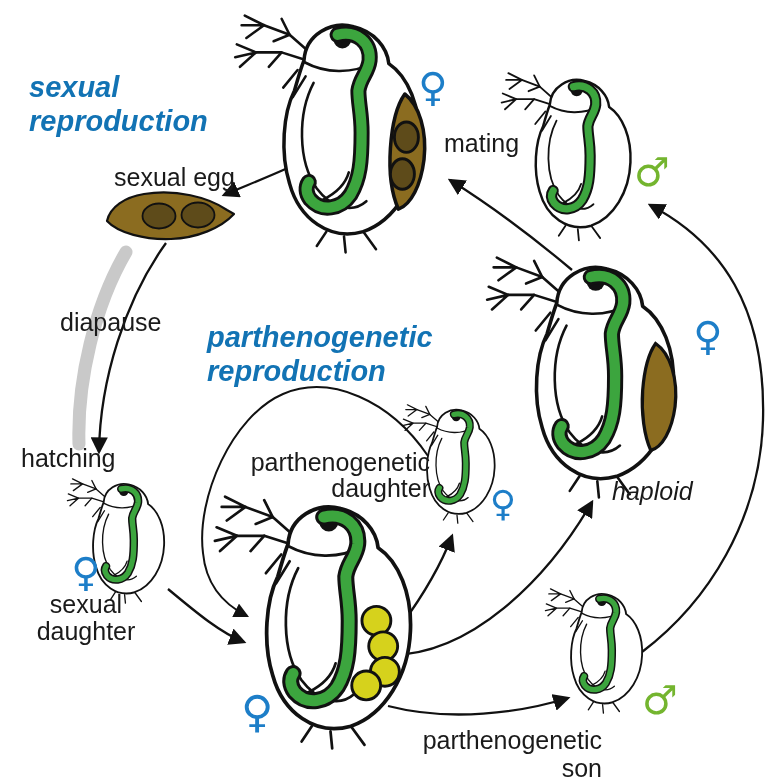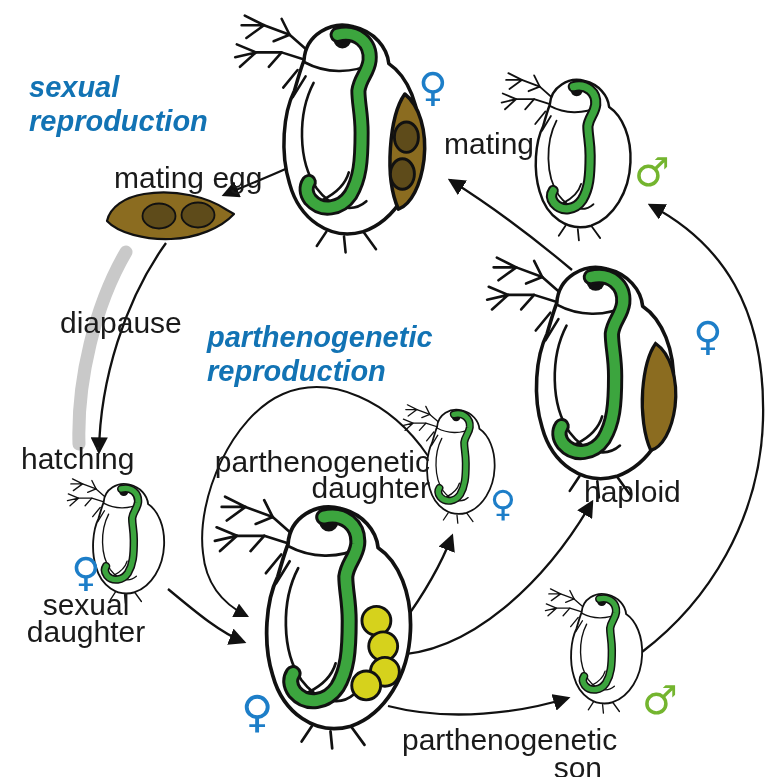--- a/index.html
+++ b/index.html
@@ -20,21 +20,21 @@
   .eye{fill:var(--ink,#111);}
   .ephippium{fill:var(--ephippium-brown,#8b6c20);stroke:var(--ink,#111);stroke-width:2.2;stroke-linejoin:round;}
   .egg-dark{fill:var(--egg-dark-brown,#5e4b1a);stroke:var(--ink,#111);stroke-width:1.8;}
   .egg-yellow{fill:var(--yolk-yellow,#d6d21c);stroke:var(--ink,#111);stroke-width:1.7;}
   .brood{fill:var(--ephippium-brown,#8b6c20);stroke:var(--ink,#111);stroke-width:2;}
   .arrow{stroke:var(--ink,#111);stroke-width:2.3;fill:none;}
   .cycle-line{stroke:var(--ink,#111);stroke-width:2;fill:none;}
   .gray-band{stroke:var(--diapause-gray,#c9c9c9);stroke-width:13;fill:none;stroke-linecap:round;}
 
   
-  .lbl{position:absolute;color:var(--text-black,#1a1a1a);font-size:30px;line-height:27px;white-space:nowrap;}
+  .lbl{position:absolute;color:var(--text-black,#1a1a1a);font-size:25px;line-height:27px;white-space:nowrap;}
   .heading{position:absolute;color:var(--heading-blue,#1273b4);font-size:29px;line-height:34px;
            font-weight:bold;font-style:italic;white-space:nowrap;}
   .sym{position:absolute;font-family:"DejaVu Sans", sans-serif;font-weight:bold;
        transform:translate(-50%,-50%);line-height:1;}
   .sym.f{color:var(--female-blue,#1d7ec8);}
   .sym.m{color:var(--male-green,#74b52f);}
 </style>
 </head>
 <body>
 
@@ -131,36 +131,36 @@
 
   <div class="heading" style="left:29px;top:70px;">
     <div>sexual</div>
     <div>reproduction</div>
   </div>
   <div class="heading" style="left:207px;top:320px;">
     <div>parthenogenetic</div>
     <div>reproduction</div>
   </div>
 
-  <div class="lbl" style="left:114px;top:164px;">mating egg</div>
+  <div class="lbl" style="left:114px;top:164px;">sexual egg</div>
   <div class="lbl" style="left:444px;top:130px;">mating</div>
   <div class="lbl" style="left:16px;top:309px;margin-left:44px;">diapause</div>
   <div class="lbl" style="left:21px;top:445px;">hatching</div>
 
   <div class="lbl" style="left:16px;top:591px;width:140px;text-align:center;">
     <div>sexual</div>
     <div>daughter</div>
   </div>
 
   <div class="lbl" style="left:190px;top:449px;width:240px;text-align:right;line-height:26px;">
     <div>parthenogenetic</div>
     <div>daughter</div>
   </div>
 
-  <div class="lbl" style="left:584px;top:478px;">
+  <div class="lbl" style="left:612px;top:478px;font-style:italic;">
     <div>haploid</div>
   </div>
 
   <div class="lbl" style="left:402px;top:726px;width:200px;text-align:right;line-height:28px;">
     <div>parthenogenetic</div>
     <div>son</div>
   </div>
 
   <div class="sym f" style="left:433px;top:87px;font-size:40px;">♀</div>
   <div class="sym m" style="left:652px;top:172px;font-size:40px;">♂</div>

